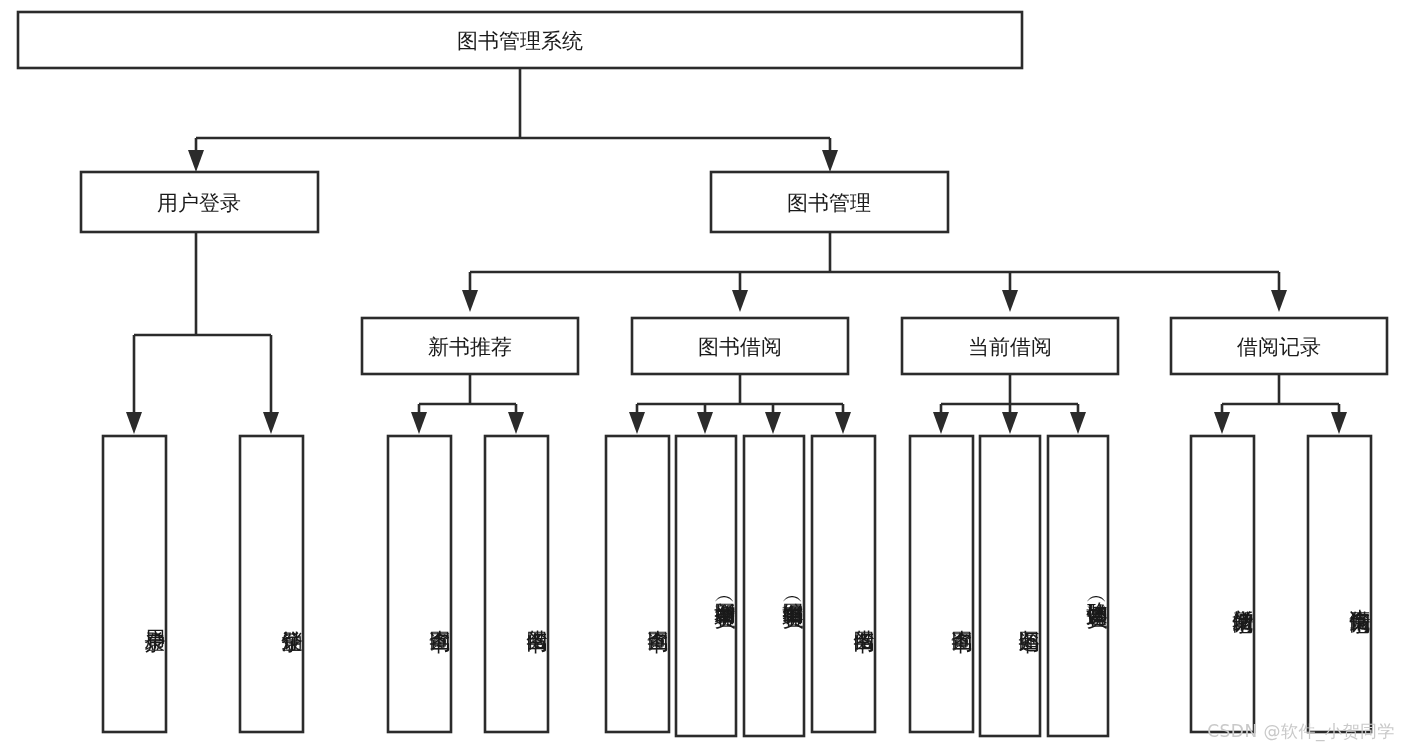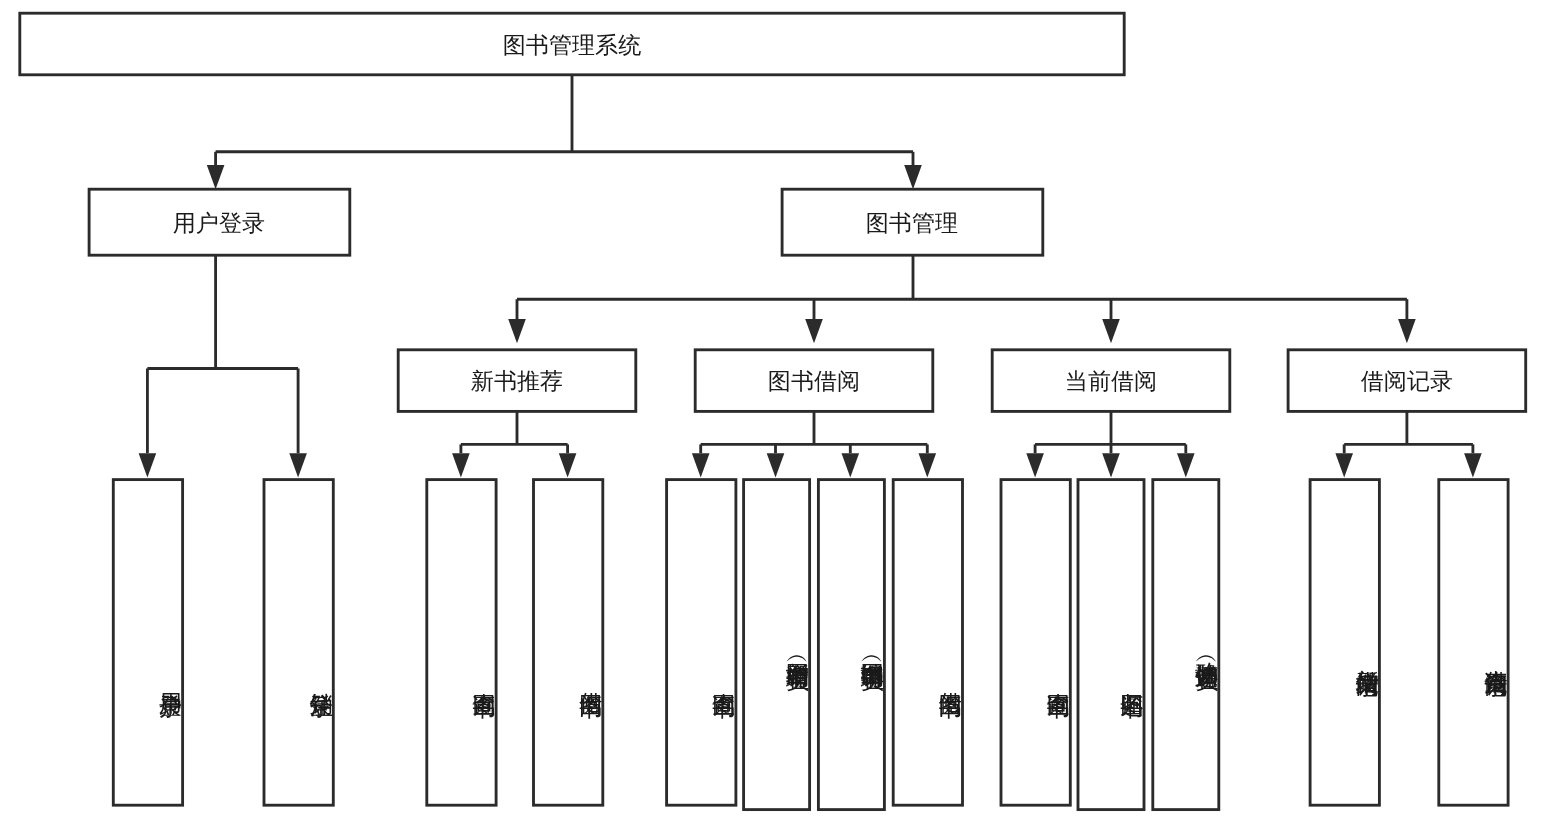--- a/index.html
+++ b/index.html
@@ -238,14 +238,15 @@
   <div class="leaf-label" style="left:910px; top:500px; width:63px; height:230px;">查询图书</div>
 
   <div class="leaf-label" style="left:980px; top:500px; width:60px; height:230px;">归还图书</div>
 
   <div class="leaf-label" style="left:1048px; top:444px; width:60px; height:290px;">确认归还（管理员）</div>
 
   <div class="leaf-label" style="left:1191px; top:460px; width:63px; height:270px;">新增借阅记录</div>
 
   <div class="leaf-label" style="left:1308px; top:460px; width:63px; height:270px;">查询借阅记录</div>
 
+  <div class="watermark">CSDN @软件_小贺同学</div>
 
 </div>
 
 </body></html>

